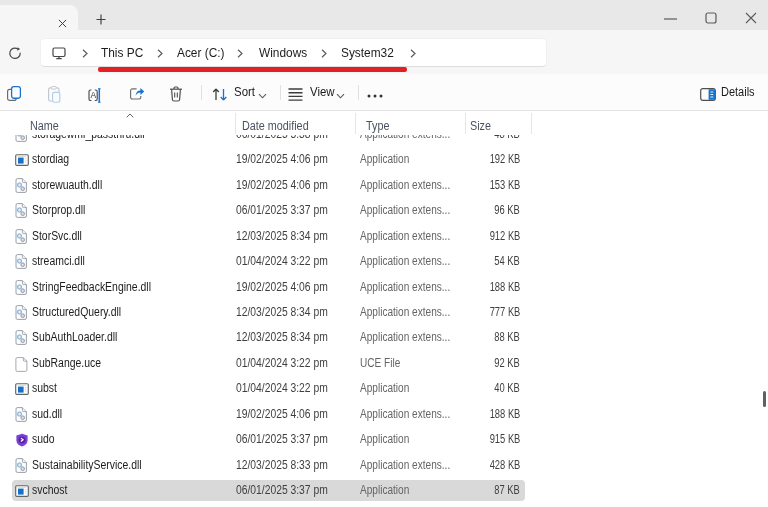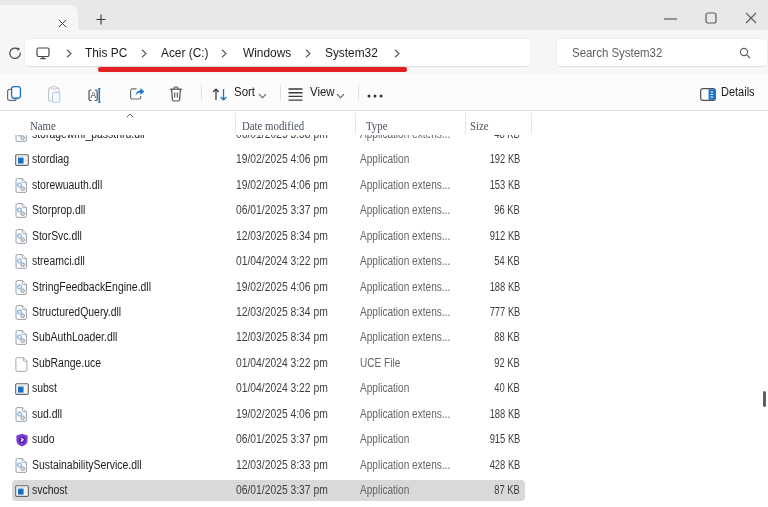--- a/index.html
+++ b/index.html
@@ -8,31 +8,31 @@
   #app{position:relative;width:768px;height:507px;background:#fff;overflow:hidden;}
   .abs{position:absolute;}
 
   
   #tabbar{left:0;top:0;width:768px;height:30px;background:#e8e8e8;}
   #tab{left:0;top:5px;width:78px;height:25px;background:#f6f6f6;border-radius:0 8px 0 0;}
   
   #navrow{left:0;top:30px;width:768px;height:44px;background:#f6f6f6;}
   .pill{position:absolute;top:8px;height:29px;background:#fff;border:1px solid #f0f0f0;
         border-bottom-color:#dcdcdc;border-radius:5px;box-sizing:border-box;}
-  #crumbbar{left:24px;width:507px;}
+  #crumbbar{left:40px;width:507px;}
   #searchpill{left:556px;width:212px;}
   .crumbtxt{position:absolute;top:0;height:28px;line-height:27px;font-size:13.5px;color:#1c1c1c;transform:scaleX(0.88);transform-origin:0 50%;white-space:nowrap;}
   #searchtxt{position:absolute;left:15px;top:0;height:28px;line-height:27px;font-size:13px;color:#5f5f5f;transform:scaleX(0.88);transform-origin:0 50%;white-space:nowrap;}
   
   #toolbar{left:0;top:74px;width:768px;height:37px;background:#fcfcfc;border-bottom:1px solid #e3e3e3;box-sizing:border-box;}
   .tsep{position:absolute;top:11px;width:1px;height:15px;background:#e0e0e0;}
   .tlabel{position:absolute;top:0;height:37px;line-height:36px;font-size:13px;color:#1b1b1b;transform:scaleX(0.88);transform-origin:0 50%;white-space:nowrap;}
   
   #list{left:0;top:111px;width:768px;height:396px;background:#fff;}
-  #lhead{position:absolute;left:0;top:0;width:768px;height:23.5px;background:#fff;z-index:5;font-family:Liberation Serif, serif;}
+  #lhead{position:absolute;left:0;top:0;width:768px;height:23.5px;background:#fff;z-index:5;}
   .hsep{position:absolute;top:2px;width:1px;height:21px;background:#e6e6e6;}
   .hlabel{position:absolute;top:8px;font-size:12px;color:#4a5260;transform:scaleX(0.90);transform-origin:0 50%;white-space:nowrap;}
   .row{position:absolute;left:12px;width:513px;height:25.45px;}
   .rowbg{position:absolute;left:0;top:2.2px;width:513px;height:21px;background:#d9d9d9;border-radius:4px;}
   .ric{position:absolute;left:3px;top:6px;width:14px;height:14px;}
   .rname{position:absolute;left:19.5px;top:0;height:25.45px;line-height:25.45px;font-size:12px;color:#1d1d1d;white-space:nowrap;transform:scaleX(0.87);transform-origin:0 50%;}
   .rdate{position:absolute;left:224px;top:0;height:25.45px;line-height:25.45px;font-size:12px;color:#3f3f3f;white-space:nowrap;transform:scaleX(0.86);transform-origin:0 50%;}
   .rtype{position:absolute;left:348px;top:0;height:25.45px;line-height:25.45px;font-size:12px;color:#656565;white-space:nowrap;transform:scaleX(0.84);transform-origin:0 50%;}
   .rsize{position:absolute;right:5px;top:0;height:25.45px;line-height:25.45px;font-size:12px;color:#3f3f3f;white-space:nowrap;text-align:right;transform:scaleX(0.78);transform-origin:100% 50%;}
   
@@ -85,27 +85,20 @@
       </svg>
       <span class="crumbtxt" style="left:218px">Windows</span>
       <svg class="abs" style="left:280px;top:10px" width="6" height="9" viewBox="0 0 6 9">
         <path d="M1 0.7 L5 4.5 L1 8.3" stroke="#5c5c5c" stroke-width="1.2" fill="none"></path>
       </svg>
       <span class="crumbtxt" style="left:300px">System32</span>
       <svg class="abs" style="left:369px;top:10px" width="6" height="9" viewBox="0 0 6 9">
         <path d="M1 0.7 L5 4.5 L1 8.3" stroke="#5c5c5c" stroke-width="1.2" fill="none"></path>
       </svg>
     </div>
-    <div class="pill" id="searchpill">
-      <span id="searchtxt">Search System32</span>
-      <svg class="abs" style="left:182px;top:8px" width="12" height="12" viewBox="0 0 12 12">
-        <circle cx="5" cy="5" r="3.6" stroke="#5a5a5a" stroke-width="1.1" fill="none"></circle>
-        <path d="M7.8 7.8 L11 11" stroke="#5a5a5a" stroke-width="1.1" fill="none"></path>
-      </svg>
-    </div>
   </div>
 
   <div class="abs" id="redline"></div>
 
   <div class="abs" id="toolbar">
     <svg class="abs" style="left:7px;top:12px" width="14" height="15" viewBox="0 0 14 15">
       <rect x="0.6" y="3.4" width="8.6" height="11" rx="2" stroke="#6a6a6a" stroke-width="1.15" fill="none"></rect>
       <rect x="4.6" y="0.65" width="8.8" height="11.6" rx="2.2" stroke="#1673d1" stroke-width="1.3" fill="#fcfcfc"></rect>
     </svg>
     <svg class="abs" style="left:48px;top:12px" width="14" height="17" viewBox="0 0 14 17">

